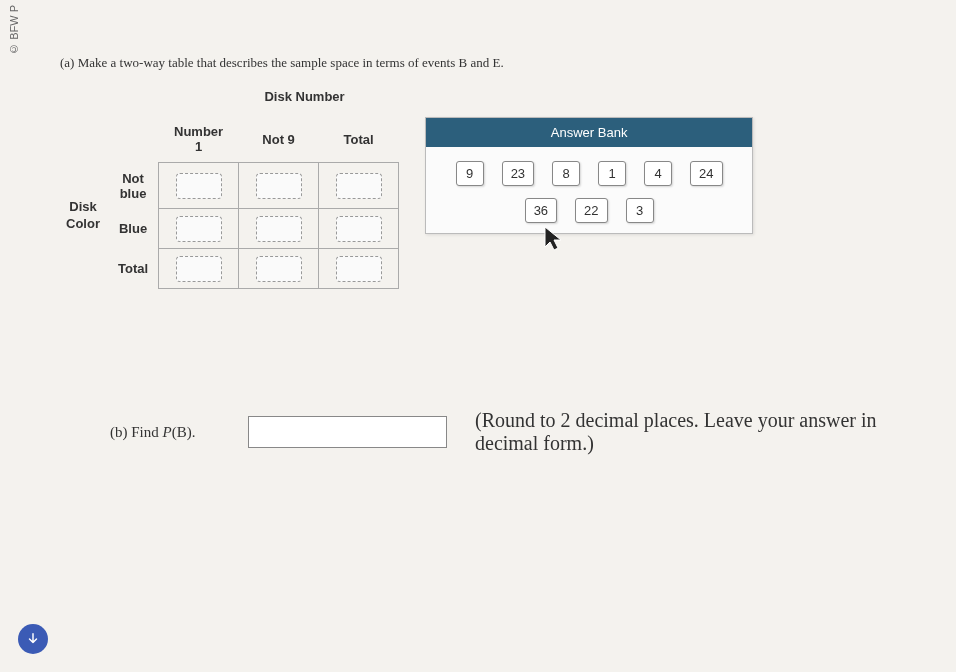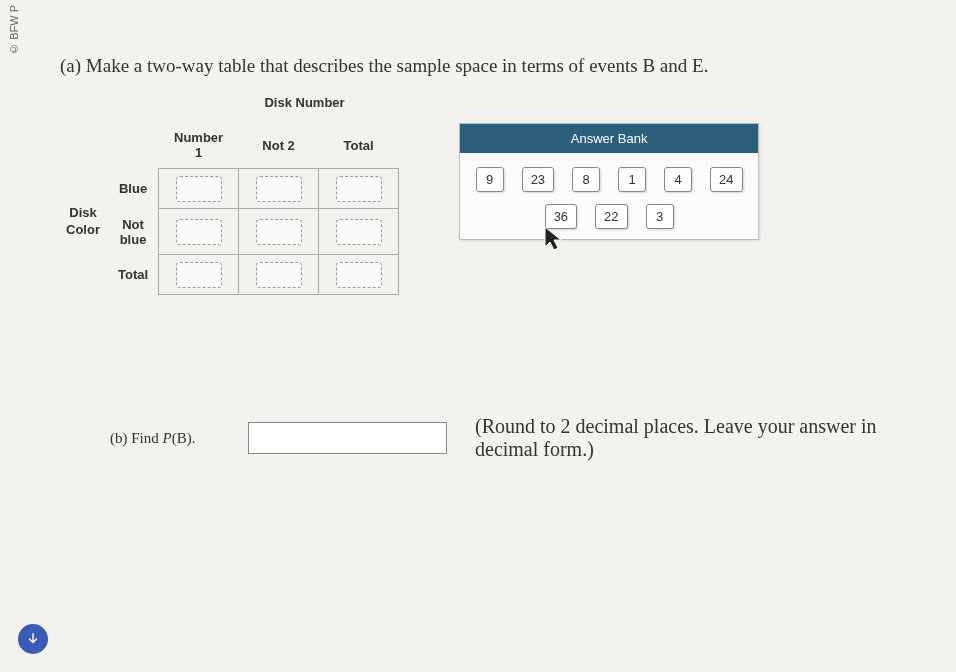--- a/index.html
+++ b/index.html
@@ -22,27 +22,27 @@
       font-size: 11px;
       color: #666;
       writing-mode: vertical-rl;
       transform: rotate(180deg);
       font-family: Arial, sans-serif;
     }
     .content {
       padding: 55px 40px 20px 60px;
     }
     .question-a {
-      font-size: 19px;
+      font-size: 13px;
       margin-bottom: 18px;
     }
     .section-wrap {
       display: flex;
       align-items: flex-start;
-      gap: 60px;
+      gap: 26px;
     }
     .table-area {
       position: relative;
     }
     .table-title {
       font-family: Arial, sans-serif;
       font-weight: bold;
       font-size: 13px;
       text-align: center;
       margin-left: 150px;
@@ -97,21 +97,21 @@
       width: 46px;
       height: 26px;
       margin: 0 auto;
       border: 1.5px dashed #999;
       border-radius: 4px;
       background: #fafafa;
     }
     .answer-bank {
       border: 1px solid #bbb;
       background: #fbfbfb;
-      width: 300px;
+      width: 328px;
       box-shadow: 1px 1px 3px rgba(0,0,0,0.1);
       margin-top: 28px;
     }
     .answer-bank-header {
       background: #2c5f7c;
       color: #fff;
       font-family: Arial, sans-serif;
       font-size: 13px;
       text-align: center;
       padding: 7px 0;
@@ -202,37 +202,37 @@
       <div class="table-title">Disk Number</div>
       <div class="two-way">
         <div class="side-label">
           <span>Disk Color</span>
         </div>
         <table class="grid">
           <tbody>
               <tr class="col-head-row">
             <th class="row-head"></th>
             <th>Number 1</th>
-            <th>Not 2</th>
+            <th>Not 9</th>
             <th>Total</th>
+          </tr>
+          <tr>
+            <th class="row-head">Not blue</th>
+            <td>
+                  <div class="drop-slot"></div>
+                </td>
+            <td>
+                  <div class="drop-slot"></div>
+                </td>
+            <td>
+                  <div class="drop-slot"></div>
+                </td>
           </tr>
           <tr>
             <th class="row-head">Blue</th>
-            <td>
-                  <div class="drop-slot"></div>
-                </td>
-            <td>
-                  <div class="drop-slot"></div>
-                </td>
-            <td>
-                  <div class="drop-slot"></div>
-                </td>
-          </tr>
-          <tr>
-            <th class="row-head">Not blue</th>
             <td>
                   <div class="drop-slot"></div>
                 </td>
             <td>
                   <div class="drop-slot"></div>
                 </td>
             <td>
                   <div class="drop-slot"></div>
                 </td>
           </tr>

